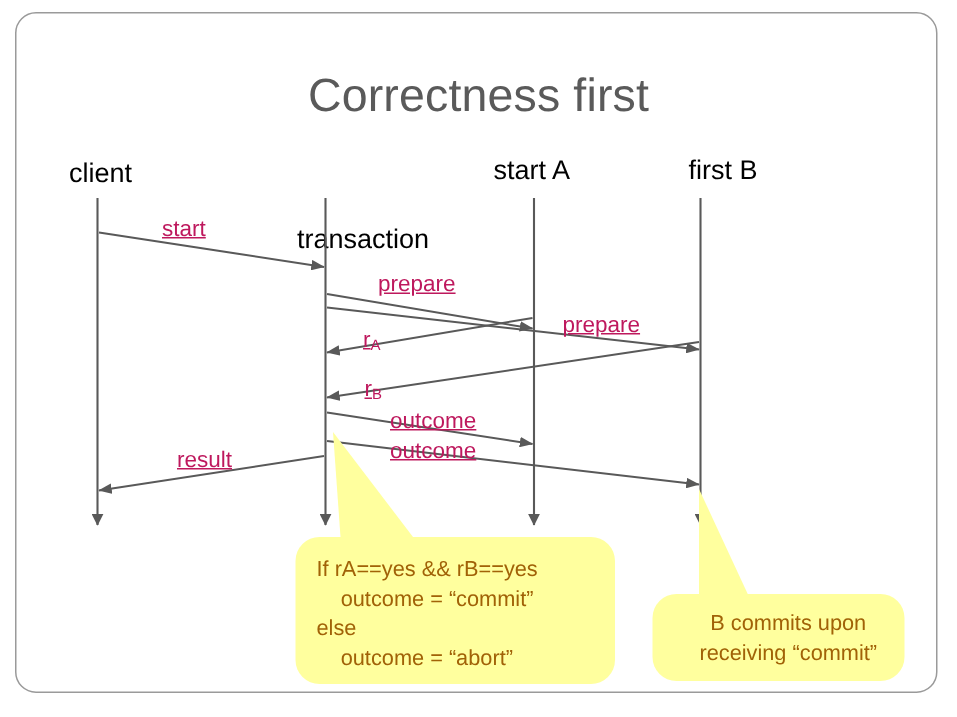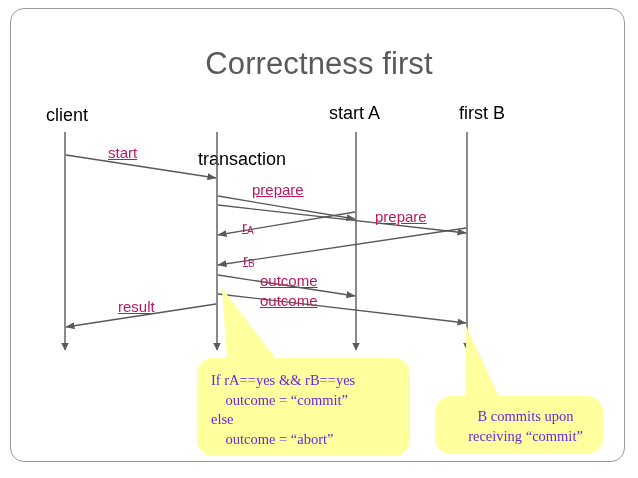--- a/index.html
+++ b/index.html
@@ -66,22 +66,22 @@
     top: 0;
     width: 638px;
     height: 478px;
   }
   .callout {
     position: absolute;
     background: #ffff9e;
     border-radius: 16px;
     box-sizing: border-box;
     font-size: 14.5px;
-    color: #6d28d9;
-    font-family: Liberation Serif, serif;
+    color: #a16207;
+    font-family: Liberation Sans, sans-serif;
     line-height: 19.5px;
     white-space: pre;
   }
   #callout-1 {
     left: 197px;
     top: 358px;
     width: 213px;
     height: 98px;
     padding: 13px 0 0 14px;
   }

